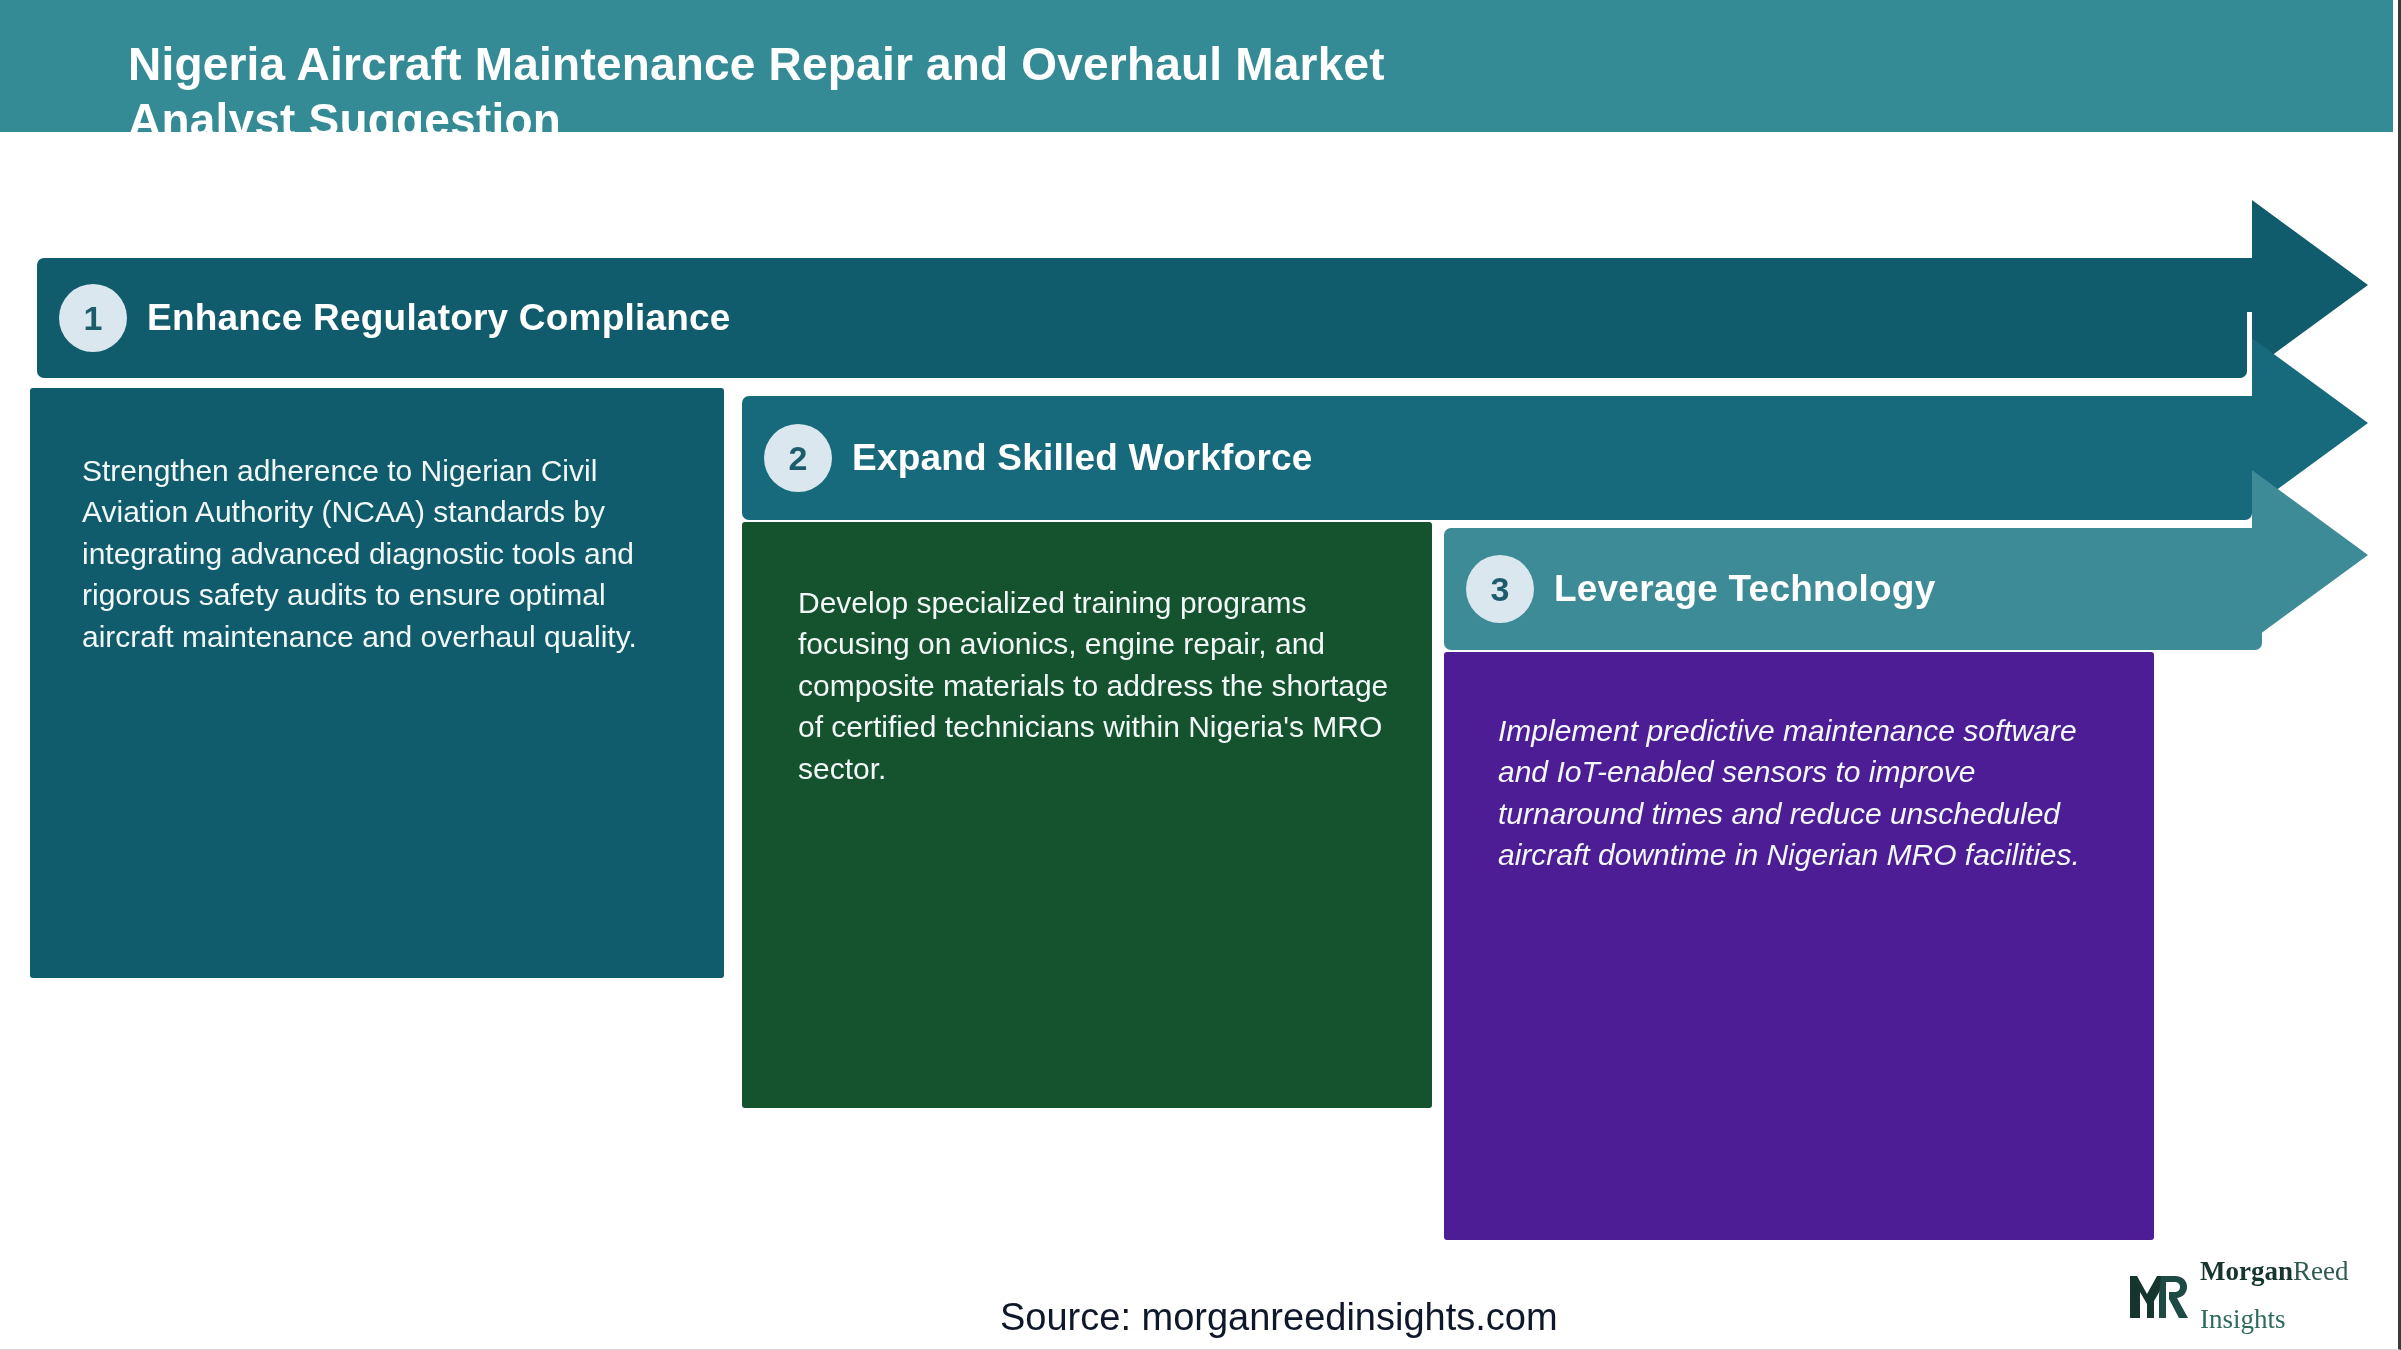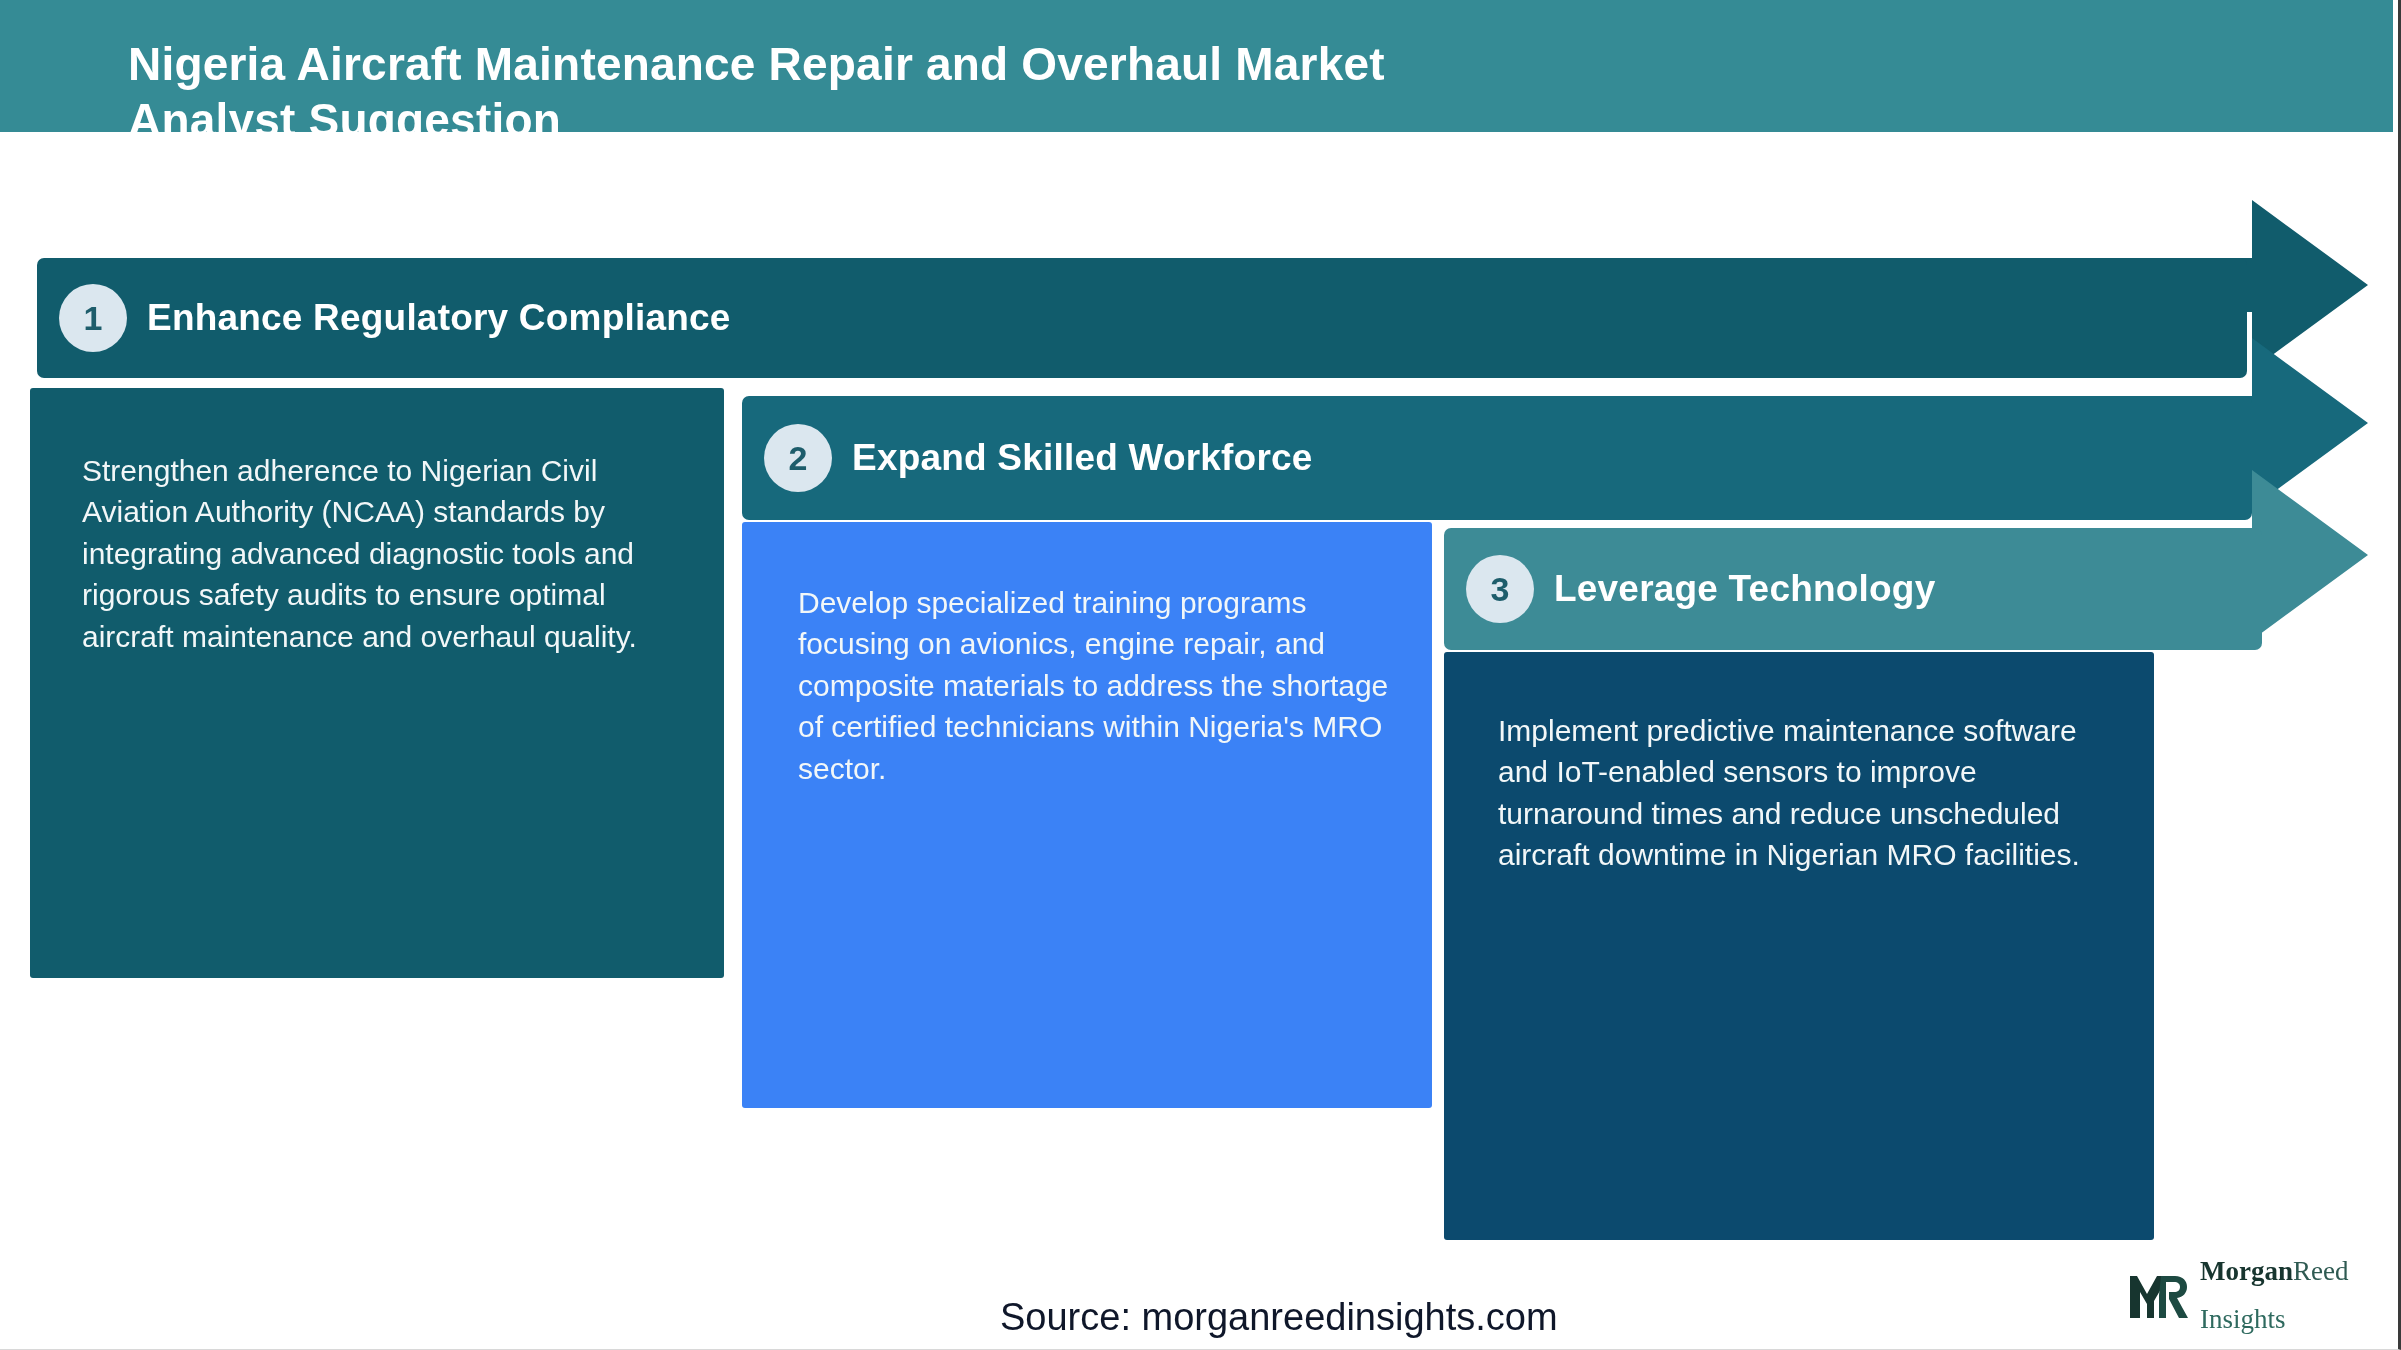--- a/index.html
+++ b/index.html
@@ -30,22 +30,22 @@
 
   .band1{left:37px;top:258px;width:2210px;height:120px;background:#115c6c;}
   .band2{left:742px;top:396px;width:1510px;height:124px;background:#17697c;}
   .band3{left:1444px;top:528px;width:818px;height:122px;background:#3d8b96;}
 
   
   .panel{position:absolute;box-sizing:border-box;border-radius:3px;z-index:4;}
   .panel p{margin:0;color:#f2f7f8;font-size:30px;line-height:1.38;}
 
   .panel1{left:30px;top:388px;width:694px;height:590px;background:#115c6c;padding:62px 40px 0 52px;}
-  .panel2{left:742px;top:522px;width:690px;height:586px;background:#3b82f6;padding:60px 40px 0 56px;}
-  .panel3{left:1444px;top:652px;width:710px;height:588px;background:#0c4a6e;padding:58px 42px 0 54px;}
+  .panel2{left:742px;top:522px;width:690px;height:586px;background:#14532d;padding:60px 40px 0 56px;}
+  .panel3{left:1444px;top:652px;width:710px;height:588px;background:#4c1d95;padding:58px 42px 0 54px;font-style:italic;}
 
   
   .source{position:absolute;left:1000px;top:1296px;font-size:38px;color:#0f172a;}
 
   .logo{position:absolute;left:2128px;top:1258px;display:flex;align-items:center;}
   .logo-mark{width:62px;height:48px;margin-right:10px;}
   .logo-text{display:flex;flex-direction:column;line-height:1.02;
              font-family:"Liberation Serif",serif;gap:20px;}
   .logo-l1{font-size:27px;}
   .logo-l1 .m{font-weight:bold;color:#17352f;}

